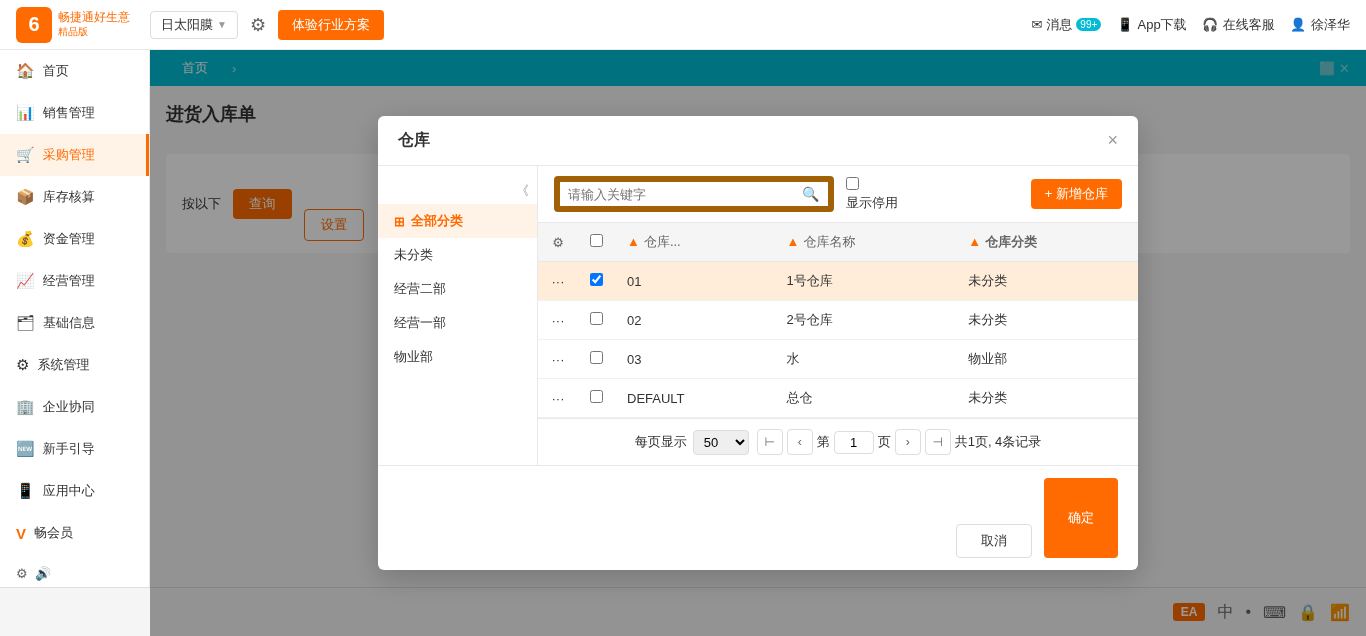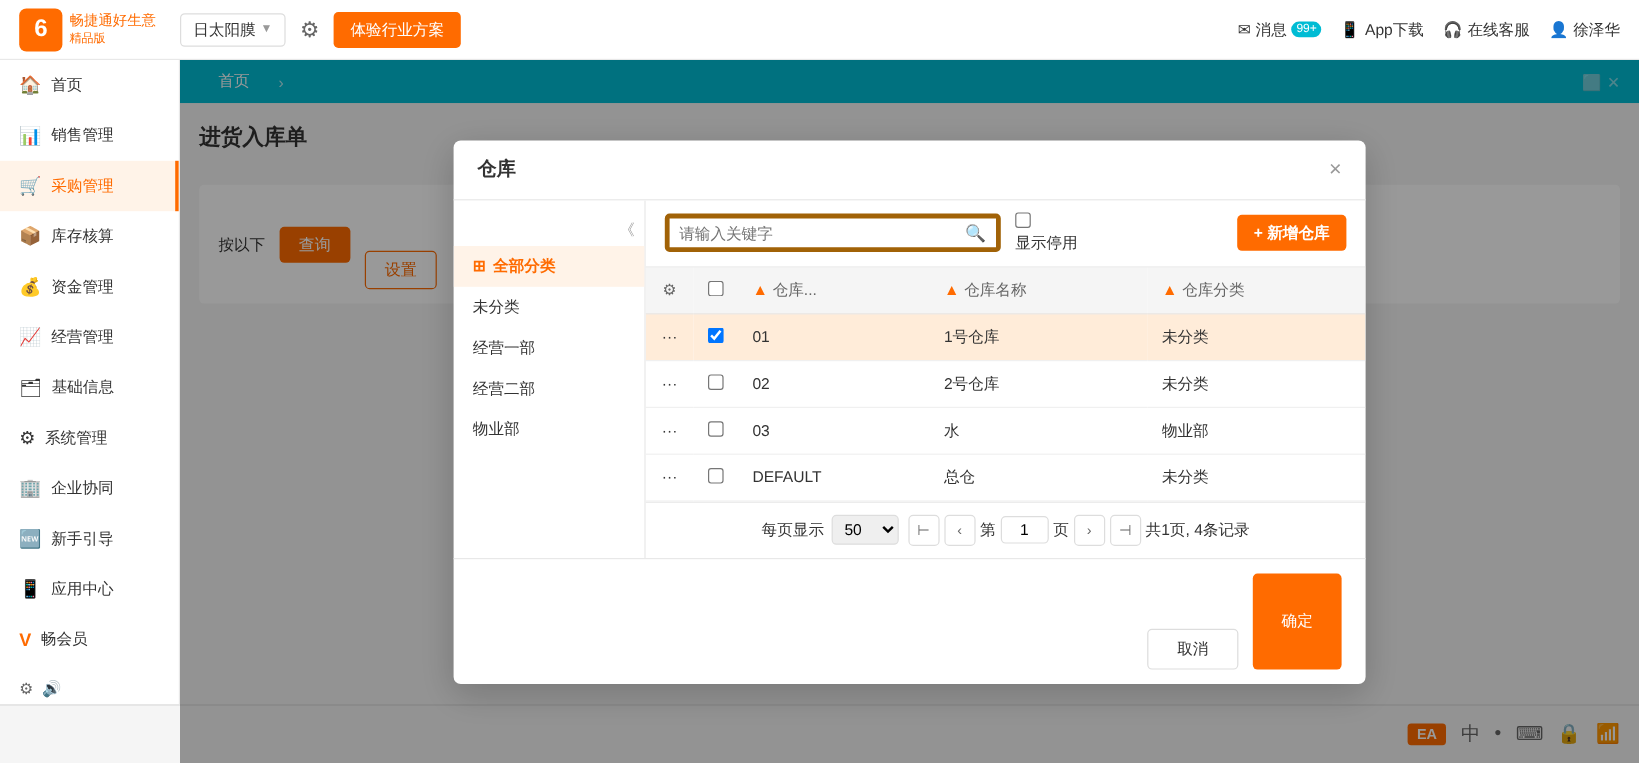--- a/index.html
+++ b/index.html
@@ -116,31 +116,31 @@
       display: flex; align-items: center; gap: 6px;
     }
     .cat-item.active { color: #ff6b00; background: #fff3e8; font-weight: bold; }
 
     
     .table-area { flex: 1; display: flex; flex-direction: column; overflow: hidden; }
     .table-toolbar {
       padding: 10px 16px; display: flex; align-items: center; gap: 12px; border-bottom: 1px solid #e8e8e8;
     }
     .search-box {
-      display: flex; border: 4px solid #a16207; border-radius: 4px;
+      display: flex; border: 6px solid #a16207; border-radius: 4px;
       padding: 4px 8px; gap: 6px; flex: 1; max-width: 280px;
     }
     .search-box input {
       border: none; outline: none; font-size: 13px; color: #333; width: 100%; background: transparent;
     }
     .search-icon { color: #999; font-size: 14px; }
     .checkbox-label { display: flex; align-items: flex-start; gap: 4px; font-size: 13px; color: #333; cursor: pointer; flex-direction: column; }
     .btn-add {
       margin-left: auto; background: #ff6b00; color: #fff; border: none; border-radius: 4px;
-      padding: 6px 14px; cursor: pointer; font-size: 13px; font-weight: bold;
+      padding: 6px 14px; cursor: pointer; font-size: 13px;
     }
 
     .data-table { width: 100%; border-collapse: collapse; font-size: 13px; }
     .data-table th {
       background: #f5f5f5; color: #666; padding: 10px 12px; text-align: left;
       border-bottom: 1px solid #e8e8e8; font-weight: normal;
     }
     .data-table td {
       padding: 10px 12px; border-bottom: 1px solid #f0f0f0; color: #333;
     }
@@ -313,24 +313,24 @@
       <div class="cat-sidebar">
         <div class="cat-toggle">《</div>
         <div class="cat-item active">
           <span>⊞</span>
           <span>全部分类</span>
         </div>
         <div class="cat-item">
           <span>未分类</span>
         </div>
         <div class="cat-item">
+          <span>经营二部</span>
+        </div>
+        <div class="cat-item">
           <span>经营一部</span>
-        </div>
-        <div class="cat-item">
-          <span>经营二部</span>
         </div>
         <div class="cat-item">
           <span>物业部</span>
         </div>
       </div>
 
       <div class="table-area">
 
         <div class="table-toolbar">
           <div class="search-box">
@@ -345,21 +345,21 @@
         </div>
 
         <div class="table-scroll">
           <table class="data-table">
             <thead>
               <tr>
                 <th style="width:40px;text-align:center;">⚙</th>
                 <th style="width:36px;text-align:center;"><input type="checkbox" style=""></th>
                 <th style="cursor:pointer;"><span class="sort-icon">▲</span><span>仓库...</span></th>
                 <th style="cursor:pointer;"><span class="sort-icon">▲</span><span>仓库名称</span></th>
-                <th style="cursor:pointer;"><span class="sort-icon">▲</span><span>仓库分类</span></th>
+                <th style="cursor:pointer;font-weight:bold;"><span class="sort-icon">▲</span><span>仓库分类</span></th>
               </tr>
             </thead>
             <tbody id="table-body">
             <tr class="highlighted">
     <td style="text-align:center;"><span>···</span></td>
     <td style="text-align:center;"><input type="checkbox" checked="" style=""></td>
     <td>01</td>
     <td>1号仓库</td>
     <td>未分类</td>
   </tr>

